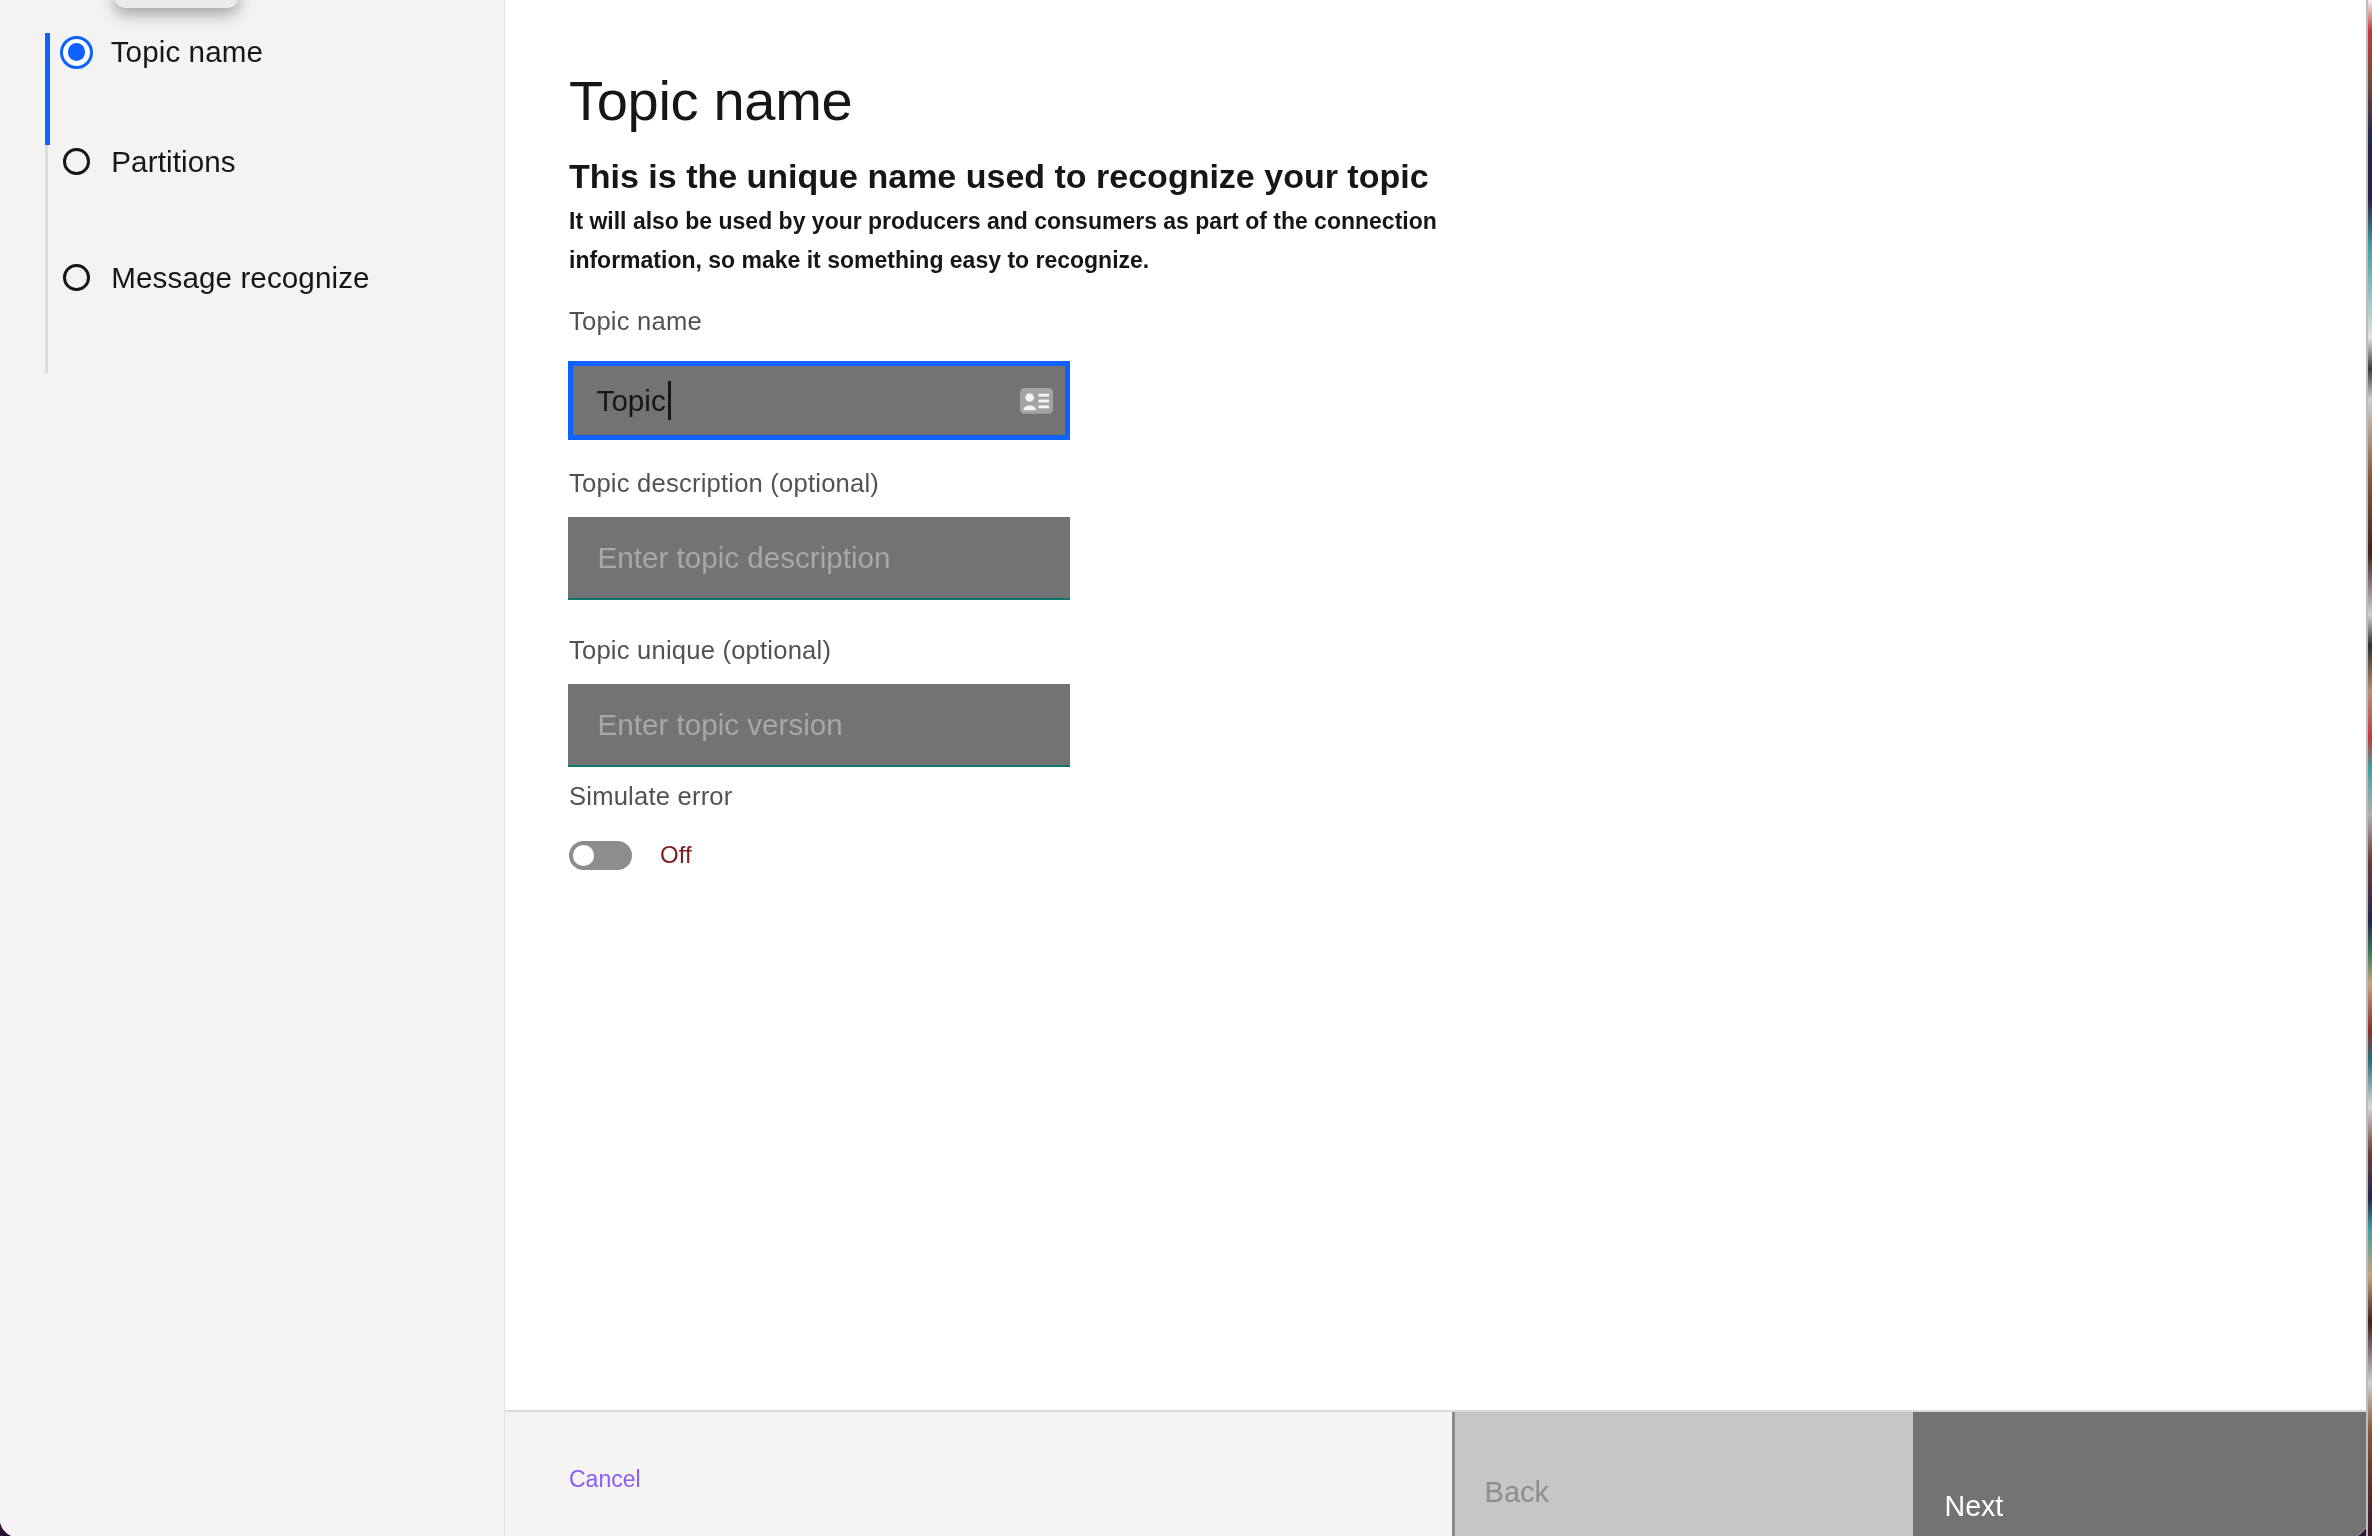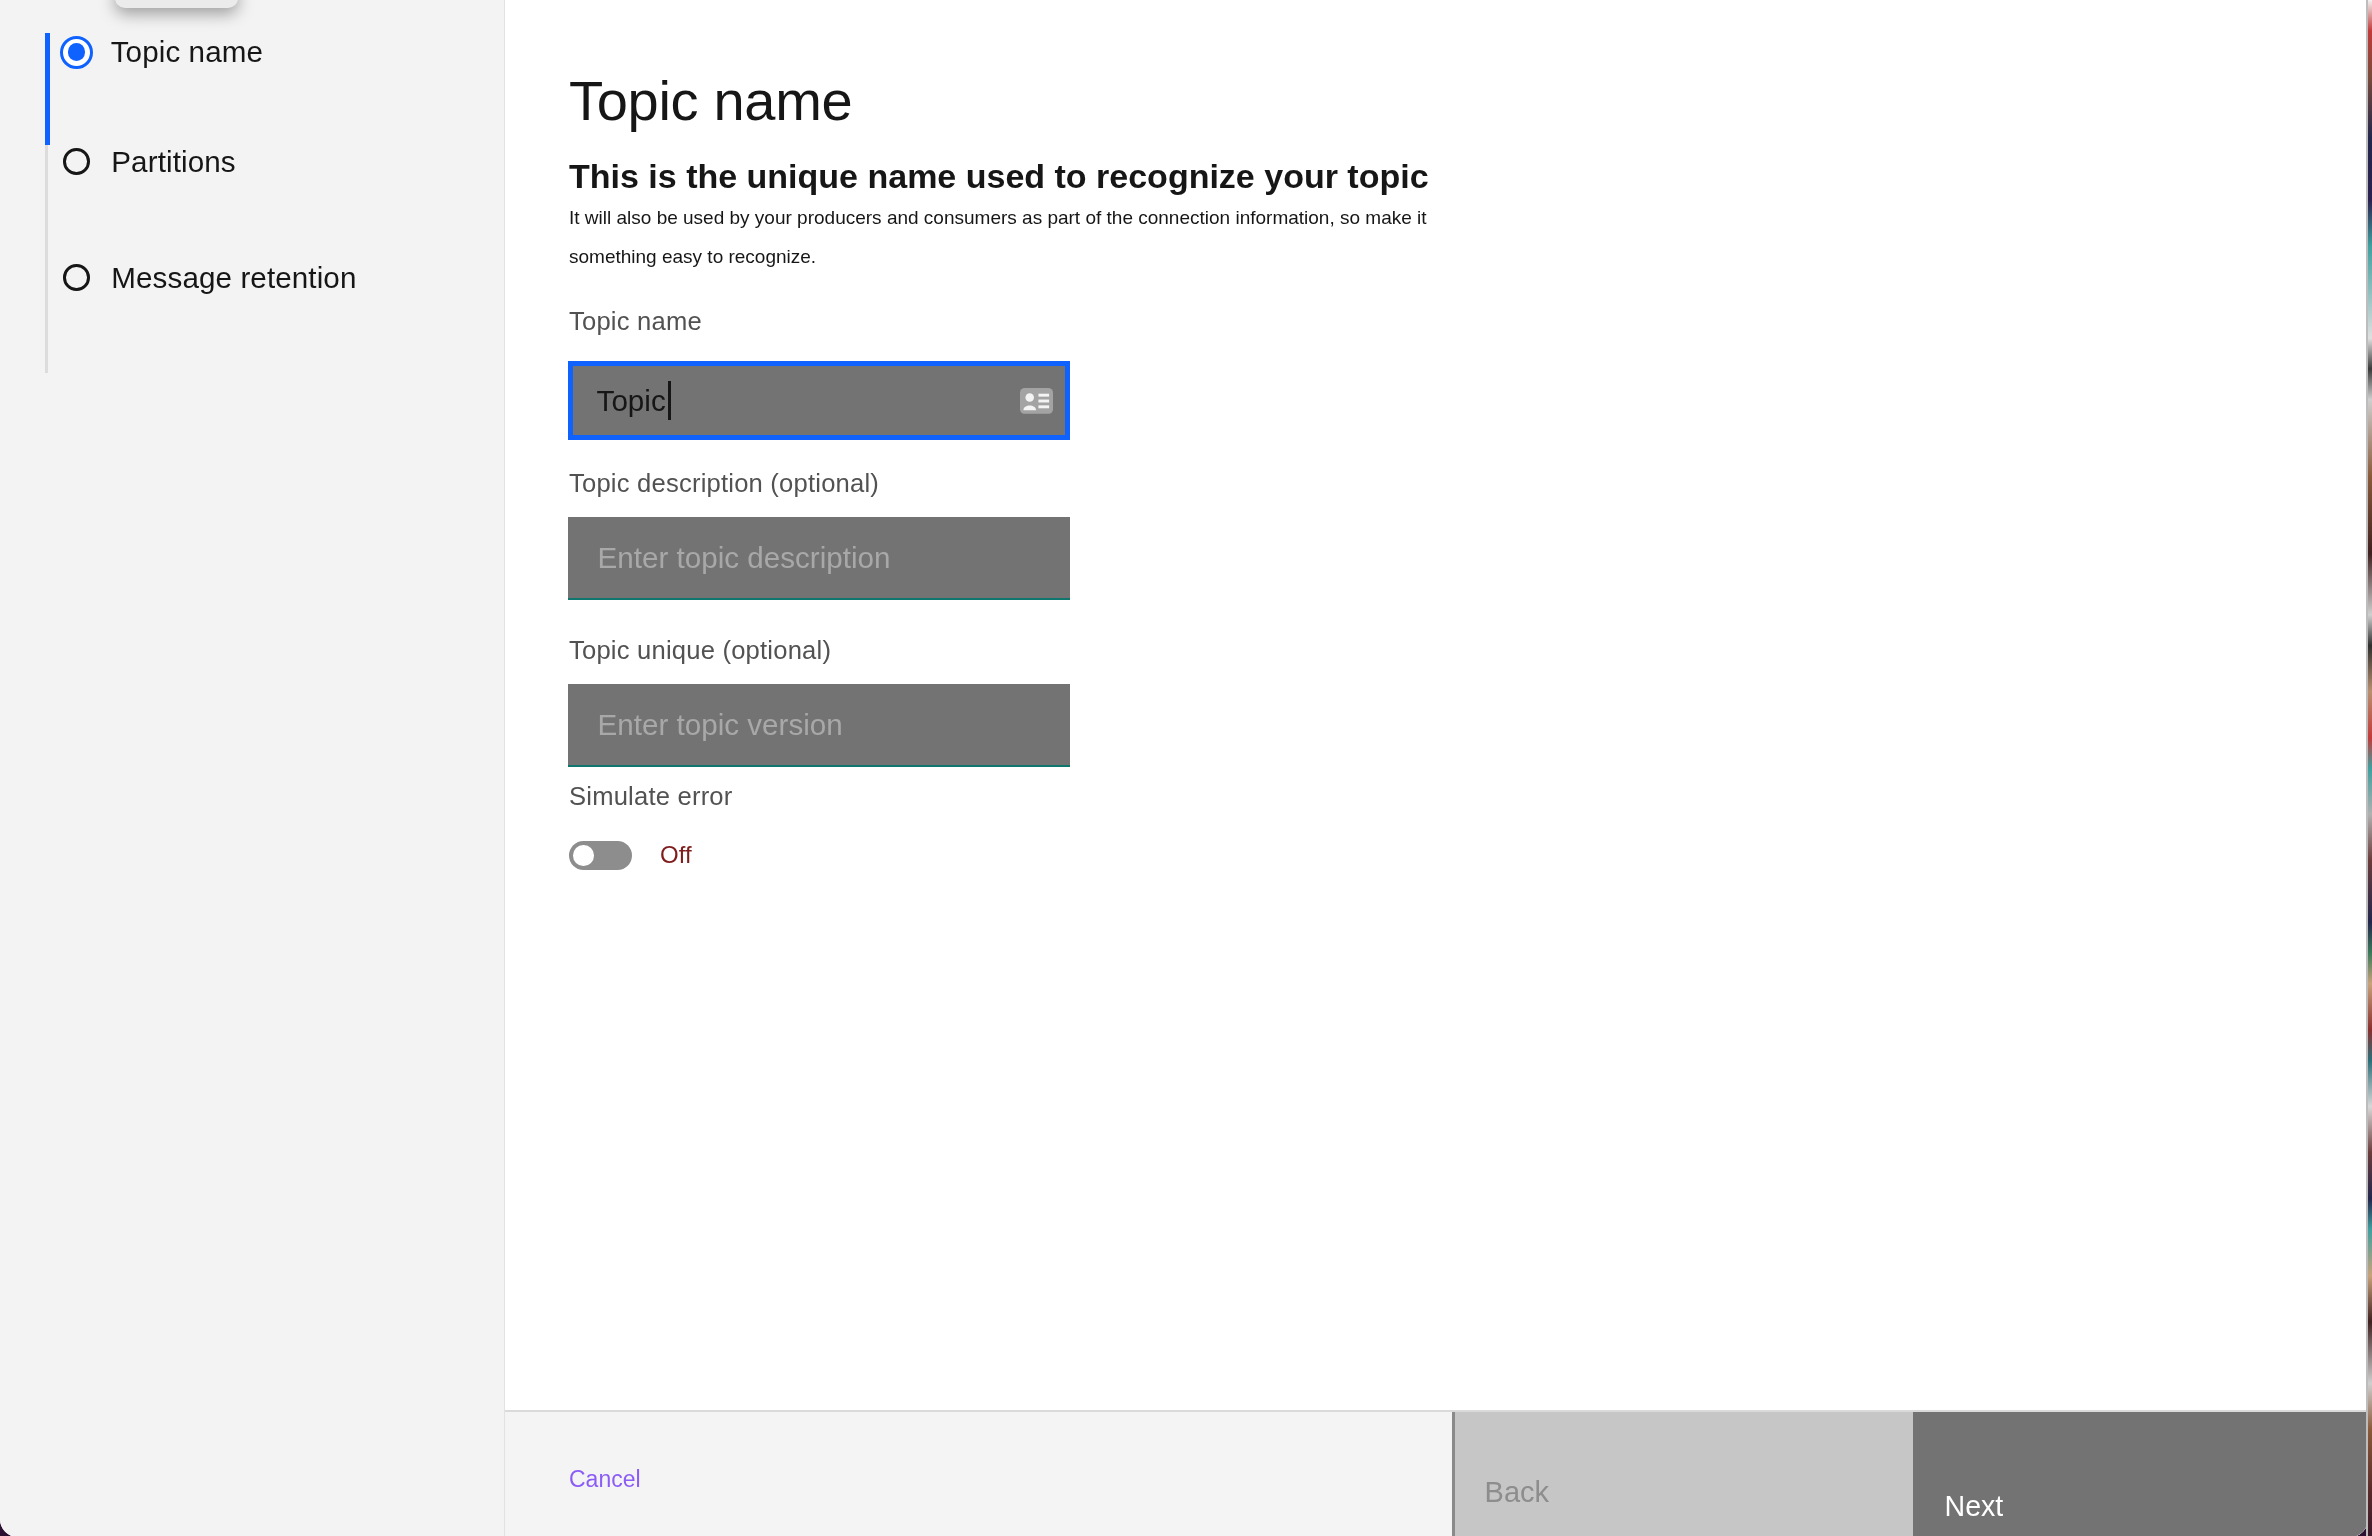--- a/index.html
+++ b/index.html
@@ -34,22 +34,22 @@
   .icon-current .dot{width:17.7px;height:17.7px;border-radius:50%;background:#0f62fe;}
   .icon-incomplete{width:26.6px;height:26.6px;border:3px solid #161616;border-radius:50%;
     background:transparent;margin-left:3px;margin-right:21.7px;}
 
   
   .main{position:absolute;left:505px;top:0;width:1863px;height:1537px;background:#ffffff;}
   .page-title{position:absolute;left:64px;top:29.6px;font-size:56px;line-height:67px;
     font-weight:400;color:#161616;letter-spacing:-0.3px;}
   .section-heading{position:absolute;left:64px;top:130px;font-size:34px;line-height:37px;
     font-weight:700;color:#161616;}
-  .section-desc{position:absolute;left:64px;top:179px;width:916px;font-size:19px;
-    line-height:39px;font-weight:400;color:#161616;}
+  .section-desc{position:absolute;left:64px;top:179px;width:916px;font-size:23px;
+    line-height:39px;font-weight:700;color:#161616;}
 
   .field-label{position:absolute;left:64px;font-size:25.6px;line-height:29.6px;color:#525252;letter-spacing:0.2px;}
   .lbl-1{top:307px;} .lbl-2{top:469px;} .lbl-3{top:636px;} .lbl-4{top:782px;}
 
   .text-input{position:absolute;left:63px;width:502px;background:#737373;border:none;
     font-size:29.6px;color:#161616;padding:0 29.6px;outline:none;
     font-family:"Liberation Sans","DejaVu Sans",sans-serif;}
   .input-focused{top:361px;height:79px;border:5.9px solid #0f62fe;display:flex;align-items:center;
     padding:0 23.6px;cursor:text;}
   .input-focused .value{font-size:29.6px;color:#161616;}
@@ -99,21 +99,21 @@
       <span class="step-label">Topic name</span>
     </div>
 
     <div class="step" style="top:142px;">
       <span class="icon-incomplete"></span>
       <span class="step-label">Partitions</span>
     </div>
 
     <div class="step" style="top:258px;">
       <span class="icon-incomplete"></span>
-      <span class="step-label">Message retention</span>
+      <span class="step-label">Message recognize</span>
     </div>
   </nav>
 
   <section class="main">
 
     <h1 class="page-title">Topic name</h1>
     <h2 class="section-heading">This is the unique name used to recognize your topic</h2>
     <p class="section-desc">It will also be used by your producers and consumers as part of the connection information, so make it something easy to recognize.</p>
 
     <label class="field-label lbl-1">Topic name</label>

